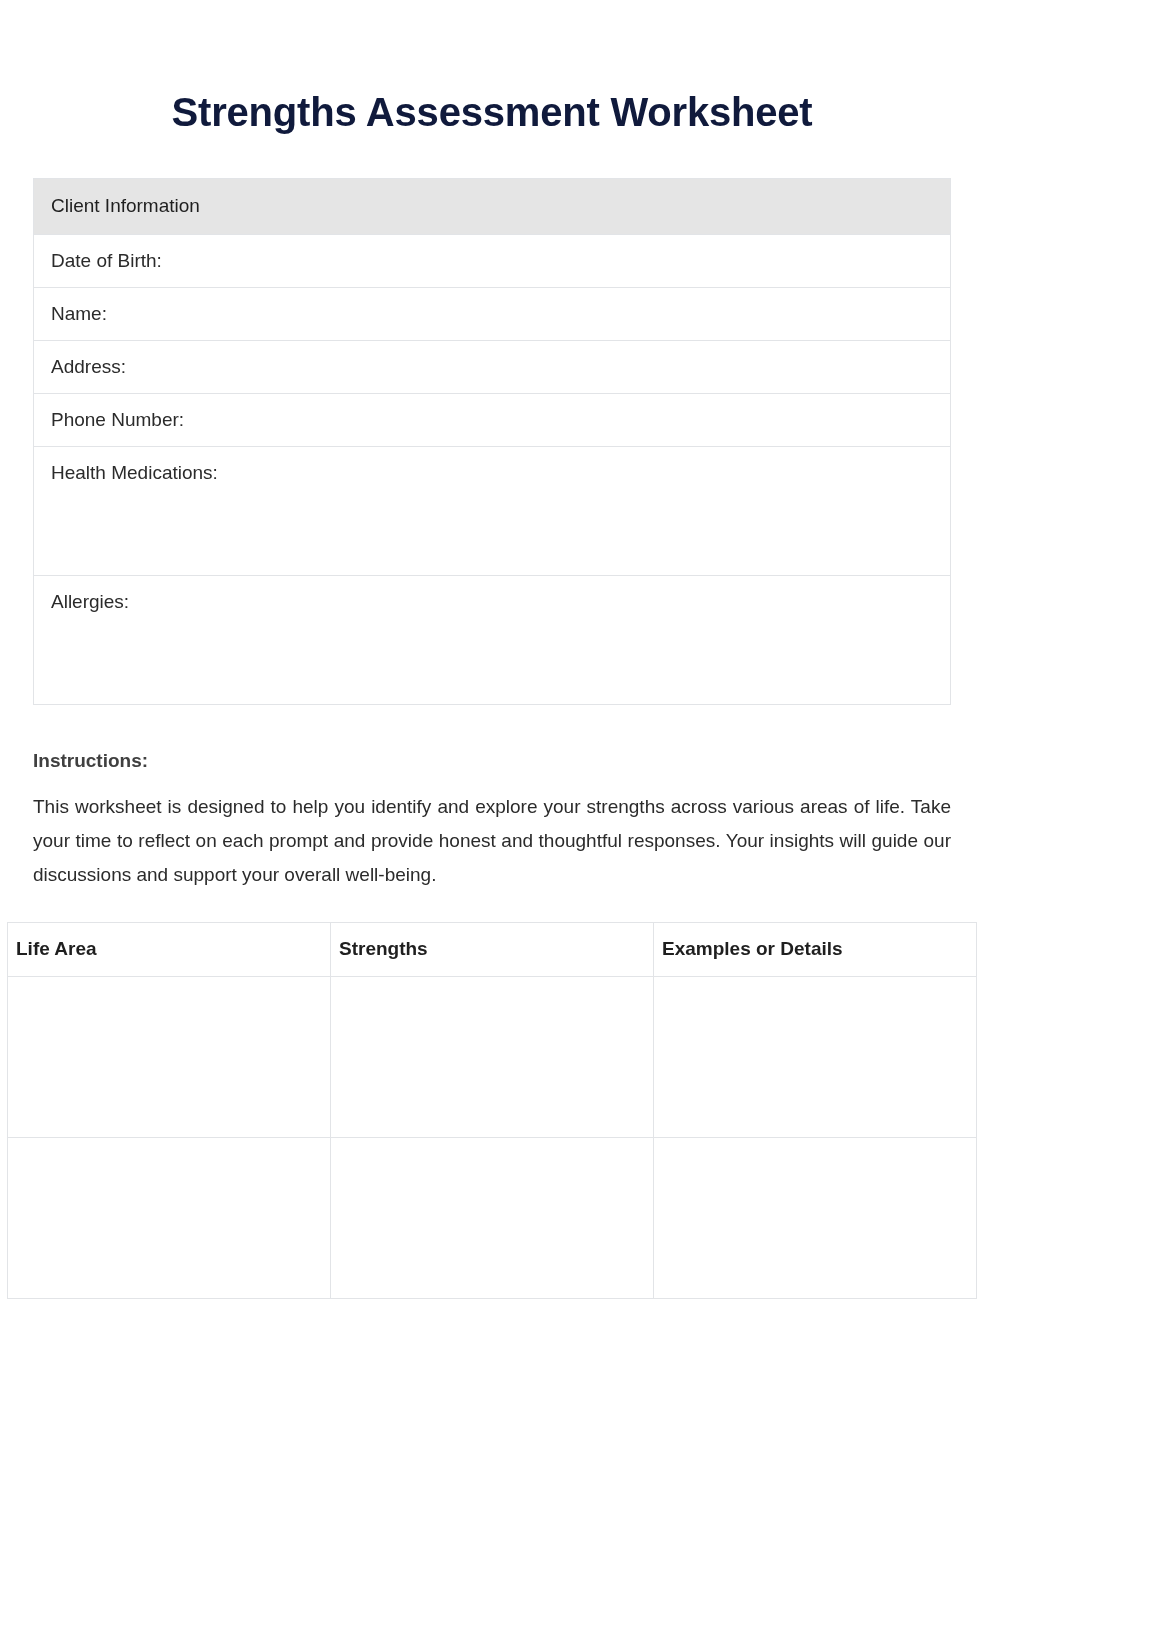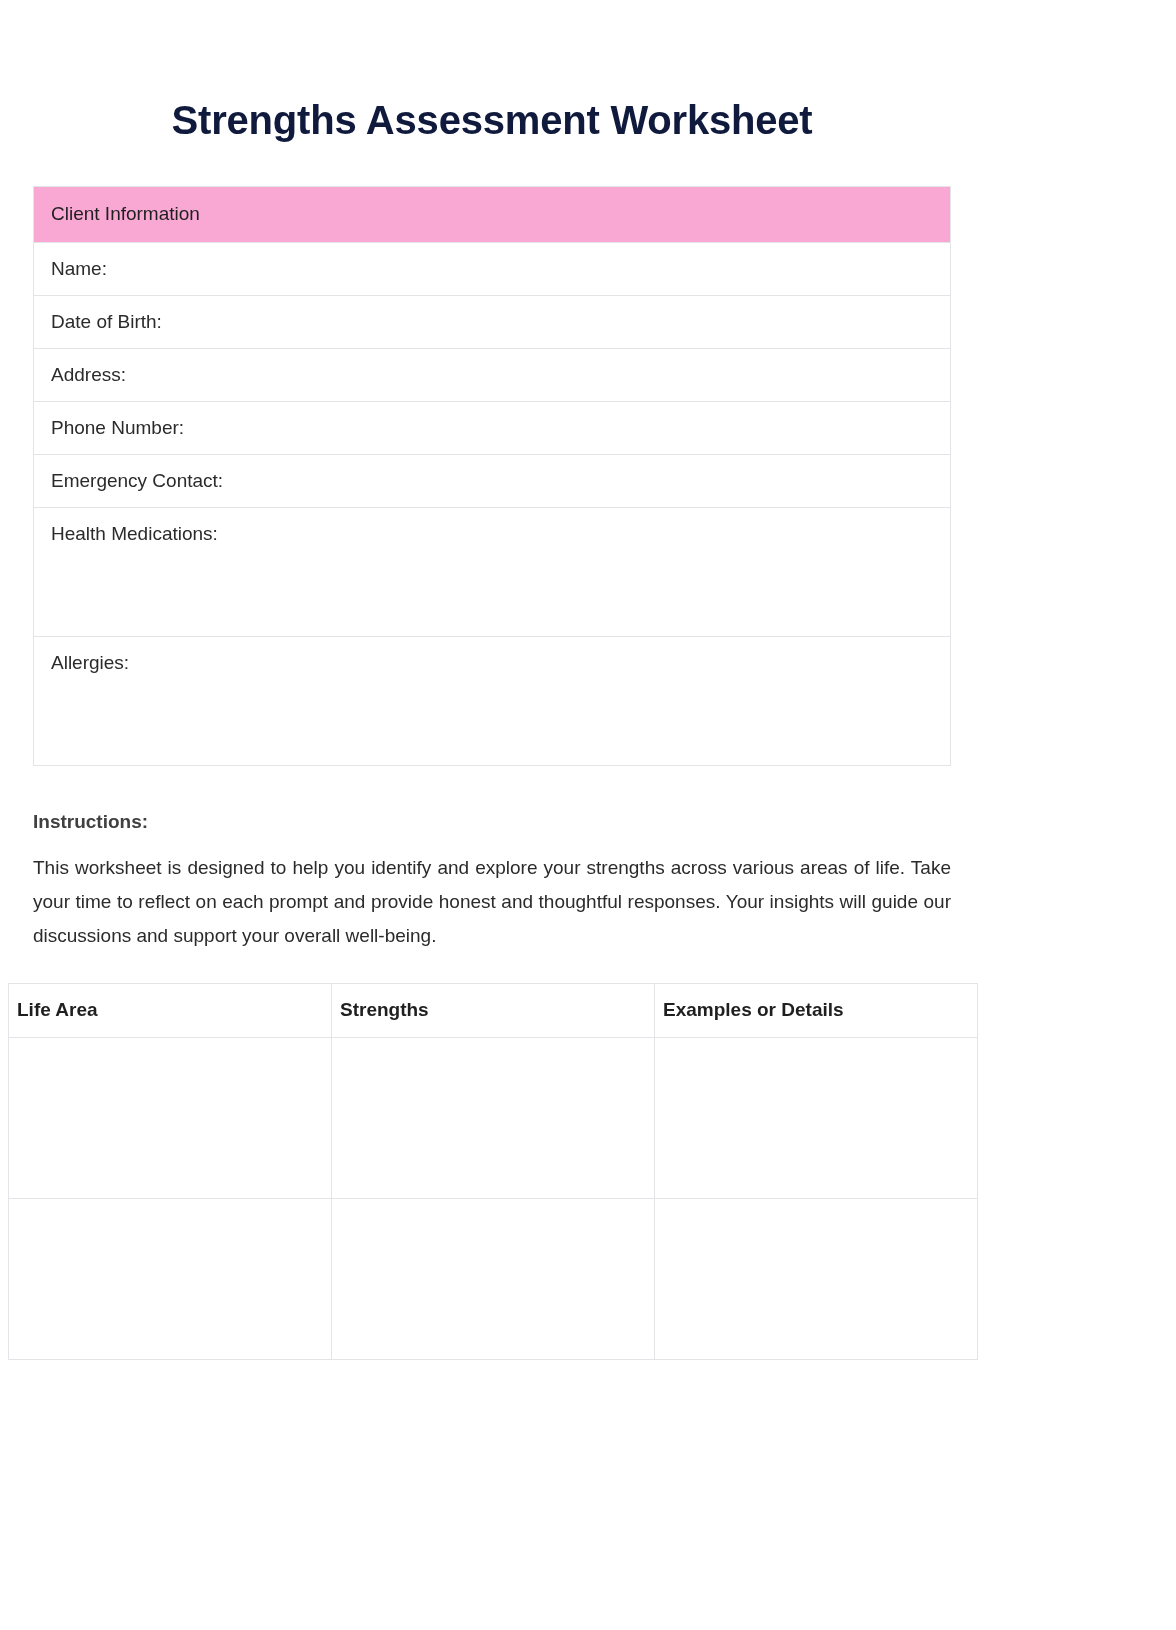--- a/index.html
+++ b/index.html
@@ -13,21 +13,21 @@
     font-family: "Liberation Sans", sans-serif;
     color: #1c1c1c;
     -webkit-font-smoothing: antialiased;
   }
 
   .page {
     position: relative;
     width: 984px;
     height: 1630px;
     box-sizing: border-box;
-    padding: 8px;
+    padding: 0;
     background: #ffffff;
     overflow: hidden;
   }
 
   .doc-title {
     margin: 0;
     padding: 88px 0 0 0;
     text-align: center;
     font-size: 40px;
     line-height: 48px;
@@ -51,21 +51,21 @@
     vertical-align: top;
     font-weight: normal;
     text-align: left;
   }
 
   
   .client-wrap {
     margin-top: 42px;
   }
   .client-head-cell {
-    background: #f9a8d4;
+    background: #e5e5e5;
     padding: 15px 17px 16px 17px !important;
     font-size: 19px;
     line-height: 24px;
     font-weight: bold;
     color: #1f1f1f;
   }
   .client-row-cell {
     padding: 14px 17px 14px 17px !important;
     font-size: 19px;
     line-height: 24px;
@@ -133,33 +133,30 @@
 
   <h1 class="doc-title">Strengths Assessment Worksheet</h1>
 
   <div class="client-wrap">
     <table class="sheet-table client-table">
       <tbody>
         <tr>
           <td class="client-head-cell">Client Information</td>
         </tr>
         <tr>
-          <td class="client-row-cell">Name:</td>
+          <td class="client-row-cell">Date of Birth:</td>
         </tr>
         <tr>
-          <td class="client-row-cell">Date of Birth:</td>
+          <td class="client-row-cell">Name:</td>
         </tr>
         <tr>
           <td class="client-row-cell">Address:</td>
         </tr>
         <tr>
           <td class="client-row-cell">Phone Number:</td>
-        </tr>
-        <tr>
-          <td class="client-row-cell">Emergency Contact:</td>
         </tr>
         <tr>
           <td class="client-row-cell tall">Health Medications:</td>
         </tr>
         <tr>
           <td class="client-row-cell tall">Allergies:</td>
         </tr>
       </tbody>
     </table>
   </div>

